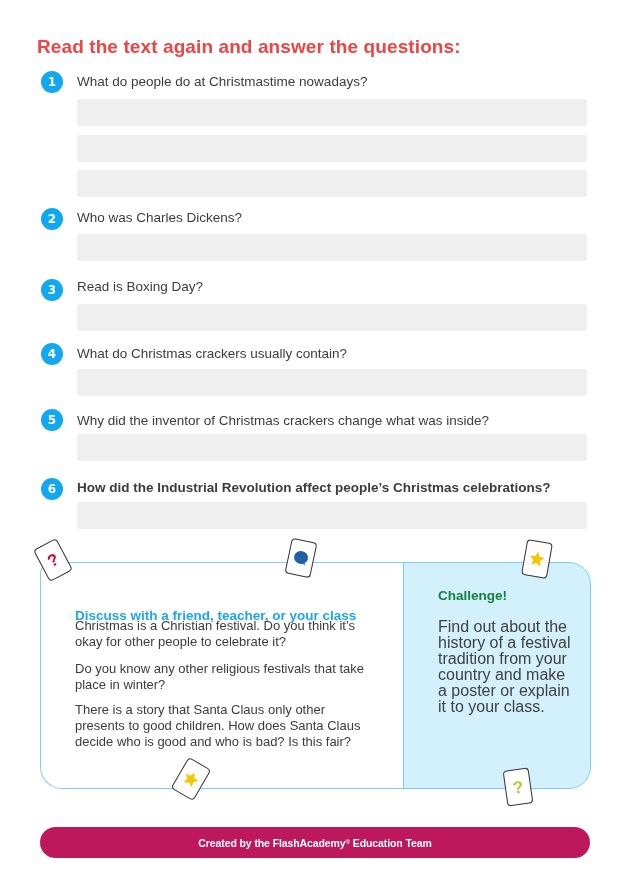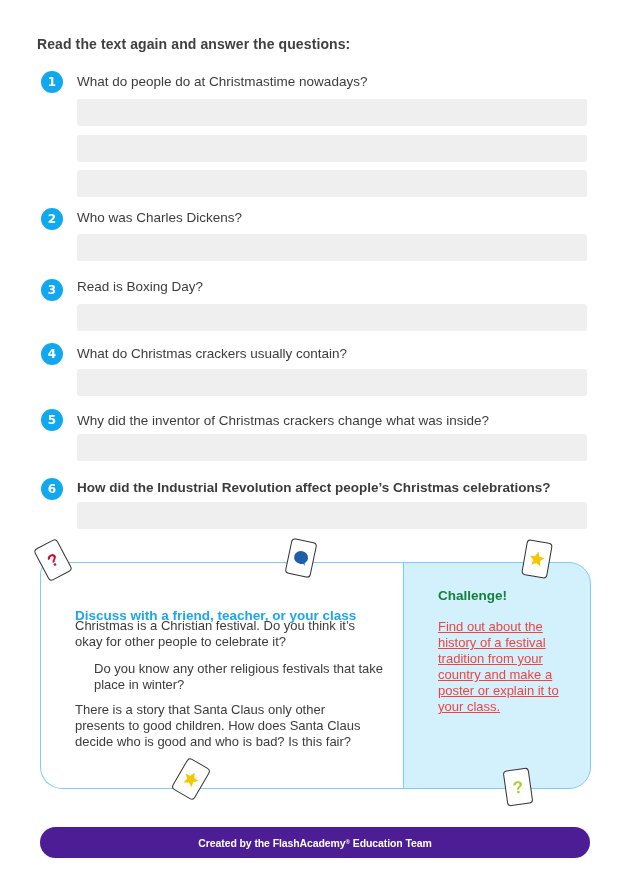--- a/index.html
+++ b/index.html
@@ -1,21 +1,21 @@
 <!DOCTYPE html>
 <html><head>
 <meta charset="utf-8">
 <style>
   * { box-sizing: border-box; margin: 0; padding: 0; }
   html, body { width: 631px; height: 894px; background: #ffffff; overflow: hidden; }
   body { position: relative; font-family: "Liberation Sans", sans-serif; color: #3a3a3a; }
 
   .title {
     position: absolute; left: 37px; top: 36px;
-    font-size: 14px; font-weight: bold; color: #404040; letter-spacing: 0.1px;
+    font-size: 19px; font-weight: bold; color: #ef4444; letter-spacing: 0.1px;
   }
 
   .q-num {
     position: absolute; width: 22px; height: 22px; border-radius: 50%;
     background: #12a8f0; color: #fff; font-weight: bold; font-size: 12px;
     display: flex; align-items: center; justify-content: center;
     font-family: "DejaVu Sans", sans-serif;
   }
   .q-text {
     position: absolute; left: 77px; font-size: 13.5px; color: #3c3c3c;
@@ -46,34 +46,34 @@
   .discuss-para {
     position: absolute; left: 75px; width: 300px;
     font-size: 13px; line-height: 16px; color: #3c3c3c;
   }
   .challenge-title {
     position: absolute; left: 438px; top: 588px;
     font-size: 13.5px; font-weight: bold; color: #15803d;
   }
   .challenge-text {
     position: absolute; left: 438px; top: 619px; width: 140px;
-    font-size: 13px; line-height: 16px; color: #ef4444; text-decoration: underline;
+    font-size: 16px; line-height: 16px; color: #404040;
   }
 
   .card {
     position: absolute; width: 26px; height: 36px;
     background: #ffffff; border: 1.3px solid #333; border-radius: 4px;
     display: flex; align-items: center; justify-content: center;
   }
   .card svg { display: block; }
   .card .glyph { font-weight: bold; font-size: 17px; line-height: 1; }
 
   .footer {
     position: absolute; left: 40px; top: 827px; width: 550px; height: 31px;
-    background: #4c1d95; border-radius: 16px;
+    background: #be185d; border-radius: 16px;
     display: flex; align-items: center; justify-content: center;
     color: #ffffff; font-weight: bold; font-size: 10.5px; letter-spacing: -0.1px;
   }
   .footer sup { font-size: 6px; vertical-align: top; position: relative; top: -1px; }
 </style>
 </head>
 <body>
 
 <div class="title">Read the text again and answer the questions:</div>
 
@@ -103,21 +103,21 @@
 <div class="q-text" style="top:480px;font-weight:bold;">How did the Industrial Revolution affect people’s Christmas celebrations?</div>
 <div class="answer-line" style="top:502px;"></div>
 
 <div class="box-wrap">
   <div class="box-left"></div>
   <div class="box-right"></div>
 </div>
 
 <div class="discuss-title">Discuss with a friend, teacher, or your class</div>
 <div class="discuss-para" style="top:618px;">Christmas is a Christian festival. Do you think it’s okay for other people to celebrate it?</div>
-<div class="discuss-para" style="top:661px;margin-left:19px;">Do you know any other religious festivals that take place in winter?</div>
+<div class="discuss-para" style="top:661px;">Do you know any other religious festivals that take place in winter?</div>
 <div class="discuss-para" style="top:702px;">There is a story that Santa Claus only other presents to good children. How does Santa Claus decide who is good and who is bad? Is this fair?</div>
 
 <div class="challenge-title">Challenge!</div>
 <div class="challenge-text">Find out about the history of a festival tradition from your country and make a poster or explain it to your class.</div>
 
 <div class="card" style="left:40px; top:542px; transform: rotate(-28deg);">
   <span class="glyph" style="color:#c8102e;">?</span>
 </div>
 
 <div class="card" style="left:288px; top:540px; transform: rotate(12deg);">

